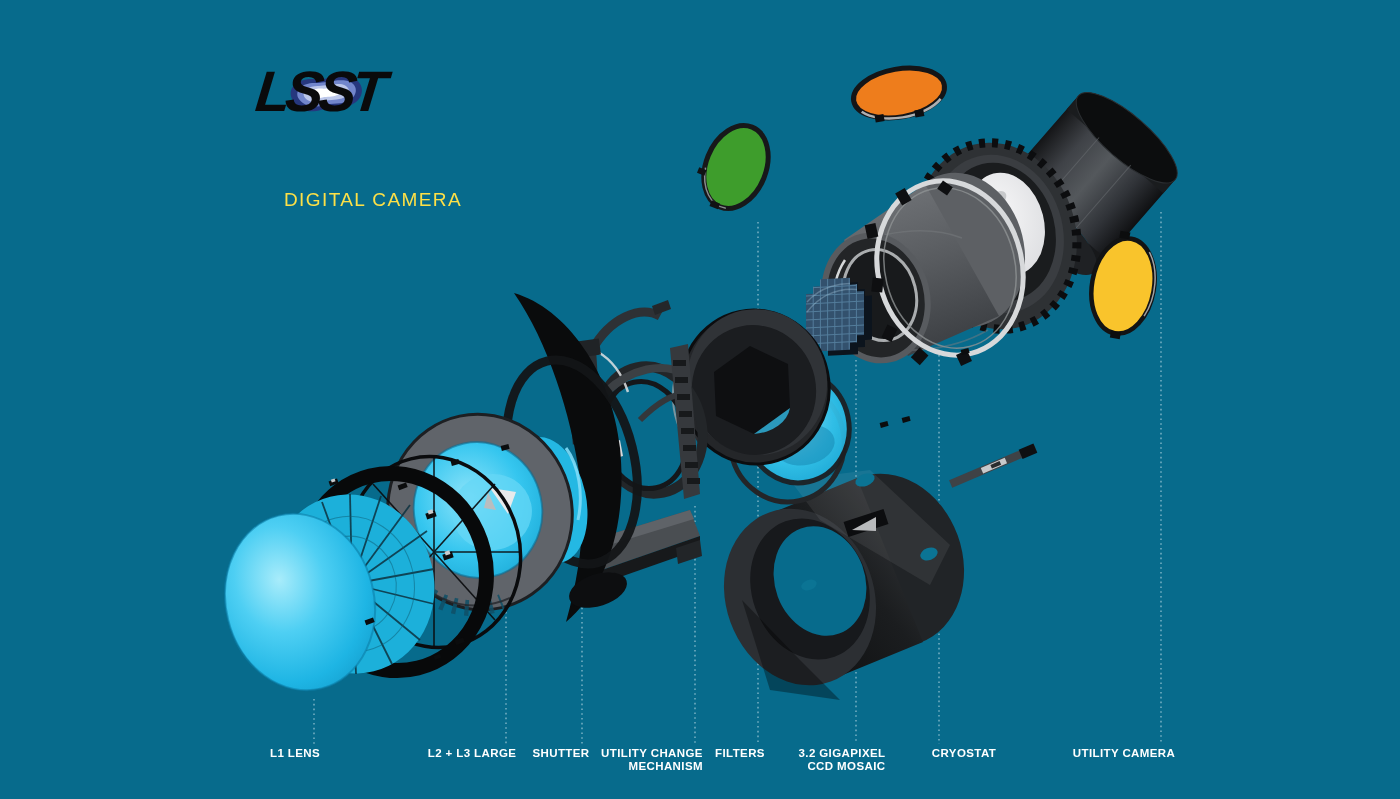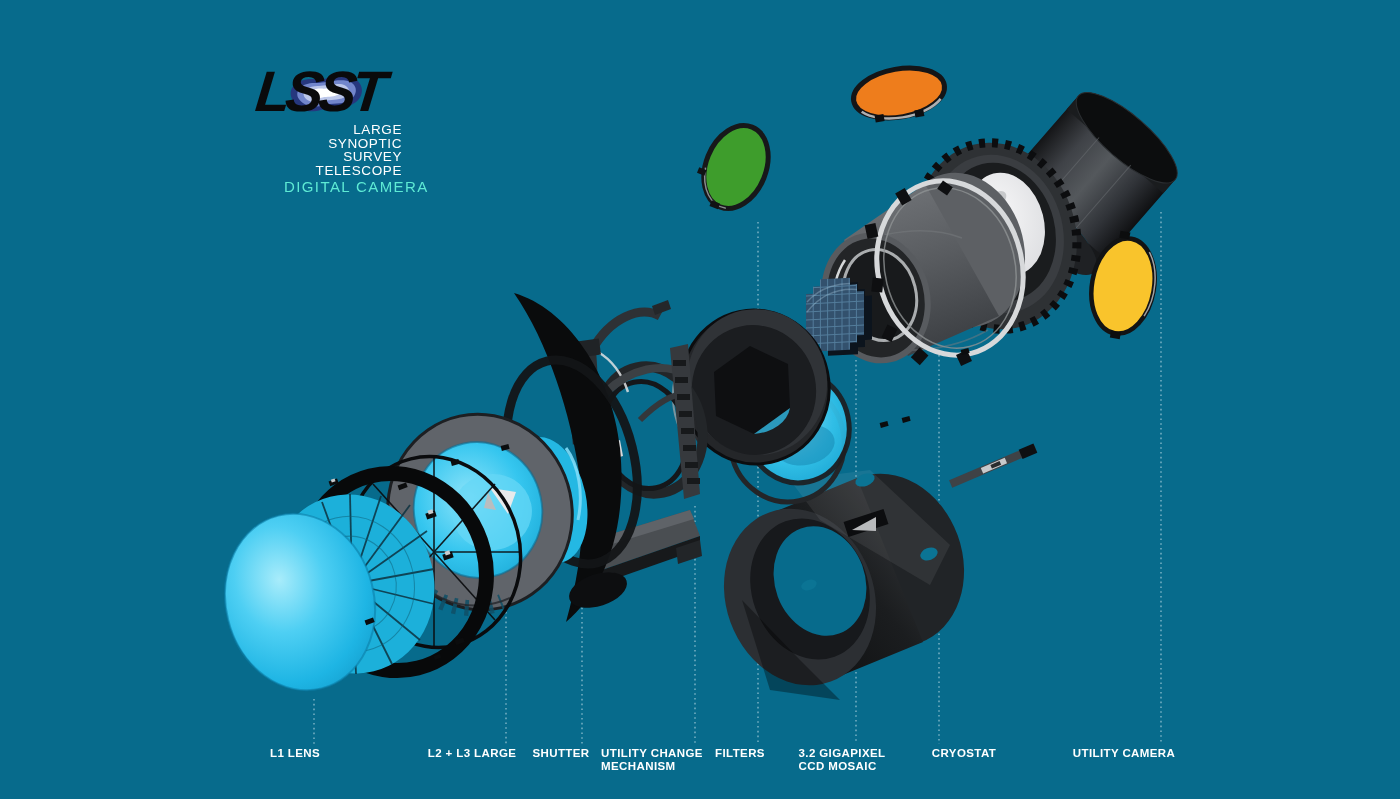--- a/index.html
+++ b/index.html
@@ -6,26 +6,26 @@
   #stage{position:relative;width:1400px;height:799px;background:#076b8c;overflow:hidden;
          font-family:"Liberation Sans",sans-serif;}
   #art{position:absolute;left:0;top:0;}
   
   .logo{position:absolute;left:256px;top:66px;width:150px;height:150px;}
   .logo-blob{position:absolute;left:28px;top:6px;z-index:0;}
   .wordmark{position:relative;z-index:1;color:#0a0a0b;font-weight:bold;font-style:italic;
             font-size:57px;line-height:50px;letter-spacing:-5px;transform:skewX(-6deg);}
   .logo-name{position:absolute;right:4px;top:57px;text-align:right;color:#ffffff;
              font-size:13.5px;line-height:13.5px;letter-spacing:0.6px;z-index:1;}
-  .logo-subtitle{position:absolute;left:28px;top:112px;color:#5eead4;font-size:15px;
+  .logo-subtitle{position:absolute;left:28px;top:123px;color:#fde047;font-size:19px;
                  letter-spacing:1.4px;white-space:nowrap;z-index:1;}
   
   .comp-label{position:absolute;top:747px;transform:translateX(-50%);color:#ffffff;
               font-size:11.5px;font-weight:bold;letter-spacing:0.4px;line-height:13px;
-              text-align:left;white-space:nowrap;}
+              text-align:right;white-space:nowrap;}
 </style>
 </head>
 <body>
 
 <div id="stage">
 
 <svg id="art" width="1400" height="799" viewBox="0 0 1400 799">
   <defs>
     <radialGradient id="lensBig" cx="40%" cy="35%" r="75%">
       <stop offset="0" stop-color="#a8ecfb"></stop>
@@ -320,26 +320,20 @@
 <div class="logo">
   <svg class="logo-blob" width="86" height="44" viewBox="0 0 86 44">
     <g transform="rotate(-6 43 22)">
       <path d="M 8,24 C 3,12 16,3 32,6 C 42,8 56,4 68,8 C 80,12 82,26 71,33 C 60,40 47,35 36,37 C 22,40 12,34 8,24 Z" fill="#26377e"></path>
       <path d="M 14,23 C 11,14 21,8 33,10 C 42,11 54,8 64,11 C 74,14 75,25 66,30 C 57,35 47,31 38,33 C 27,35 17,30 14,23 Z" fill="#7286cc"></path>
       <path d="M 20,22 C 18,16 26,12 35,13 C 42,14 52,12 59,14 C 67,17 67,24 60,27 C 53,30 46,27 39,29 C 30,31 22,27 20,22 Z" fill="#bcc7ea"></path>
       <path d="M 27,21 C 26,17 32,15 38,16 C 43,17 50,16 54,17 C 59,19 58,23 53,24 C 48,26 43,24 38,25 C 32,26 28,24 27,21 Z" fill="#ffffff"></path>
     </g>
   </svg>
   <div class="wordmark">LSST</div>
-  <div class="logo-name">
-    <div>LARGE</div>
-    <div>SYNOPTIC</div>
-    <div>SURVEY</div>
-    <div>TELESCOPE</div>
-  </div>
   <div class="logo-subtitle">DIGITAL CAMERA</div>
 </div>
 
 <div class="comp-label" style="left:295px">
   <div>L1 LENS</div>
   <div></div>
 </div>
 <div class="comp-label" style="left:472px">
   <div>L2 + L3 LARGE</div>
   <div></div>

